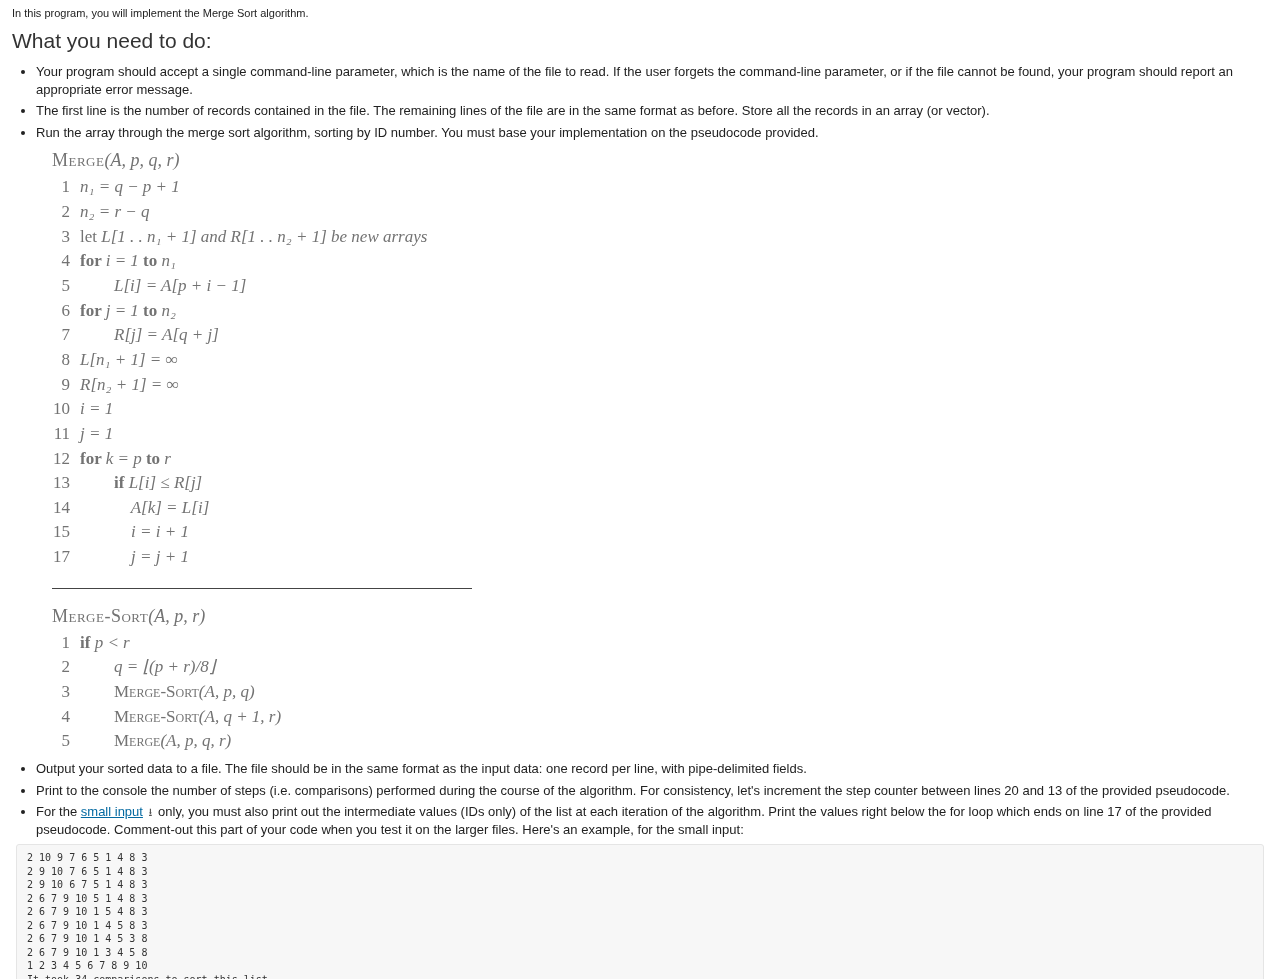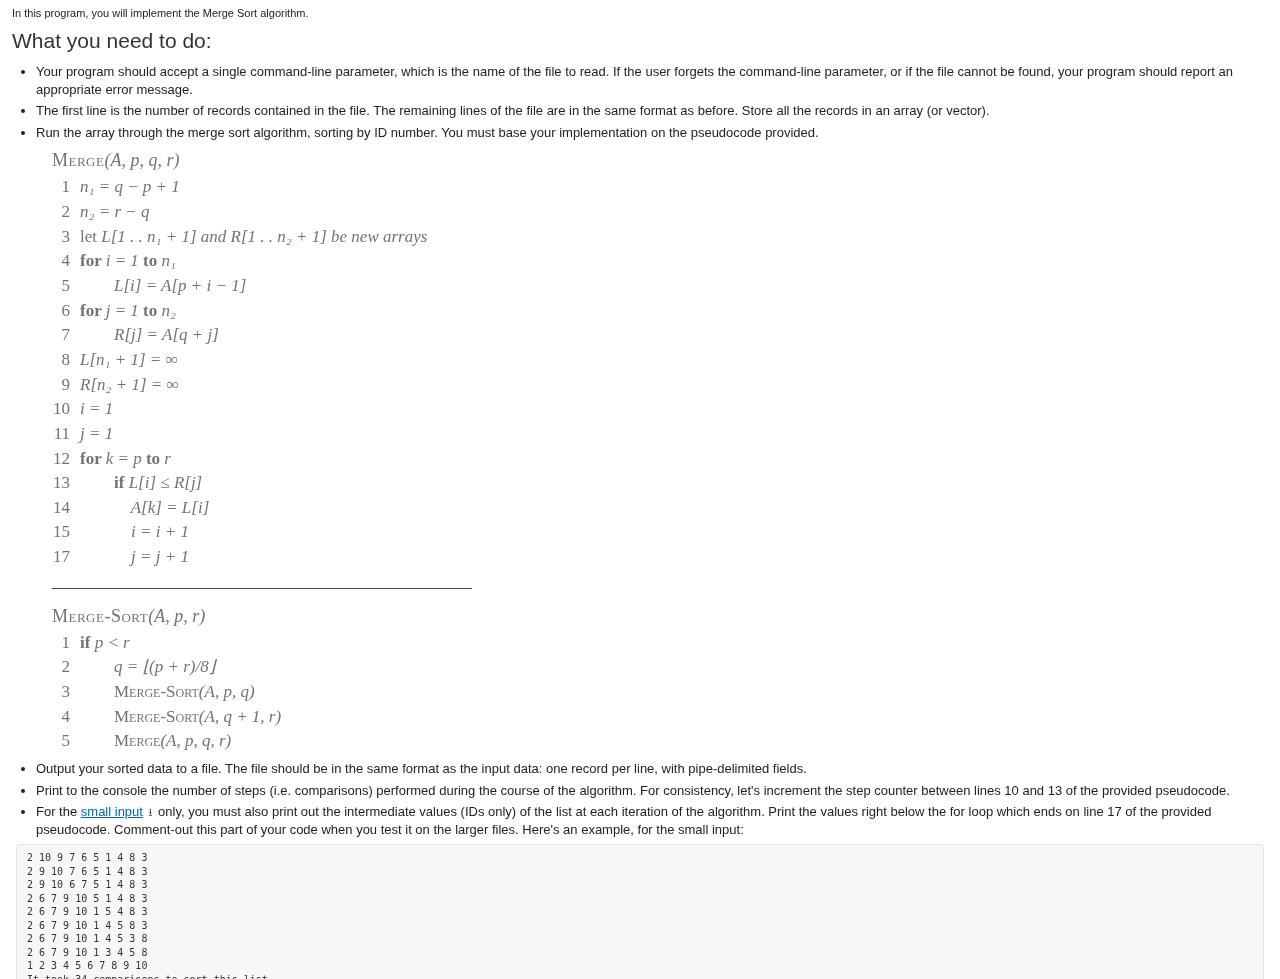--- a/index.html
+++ b/index.html
@@ -184,21 +184,21 @@
       </div>
     <div class="ln">
         <span class="num">5</span>
         <span class="code">        <span style="font-variant:small-caps">Merge</span><span class="it">(A, p, q, r)</span></span>
       </div>
   </div>
 </div>
 
 <ul class="reqs">
   <li>Output your sorted data to a file. The file should be in the same format as the input data: one record per line, with pipe-delimited fields.</li>
-  <li>Print to the console the number of steps (i.e. comparisons) performed during the course of the algorithm. For consistency, let's increment the step counter between lines 10 and 13 of the provided pseudocode.</li>
+  <li>Print to the console the number of steps (i.e. comparisons) performed during the course of the algorithm. For consistency, let's increment the step counter between lines 20 and 13 of the provided pseudocode.</li>
   <li>
     <span>For the </span><a href="#" class="link">small input</a>
     <span class="dl-icon">⭳</span><span> only, you must also print out the intermediate values (IDs only) of the list at each iteration of the algorithm. Print the values right below the for loop which ends on line 17 of the provided pseudocode. Comment-out this part of your code when you test it on the larger files. Here's an example, for the small input:</span>
   </li>
 </ul>
 
 <pre class="console">2 10 9 7 6 5 1 4 8 3
 2 9 10 7 6 5 1 4 8 3
 2 9 10 6 7 5 1 4 8 3
 2 6 7 9 10 5 1 4 8 3

